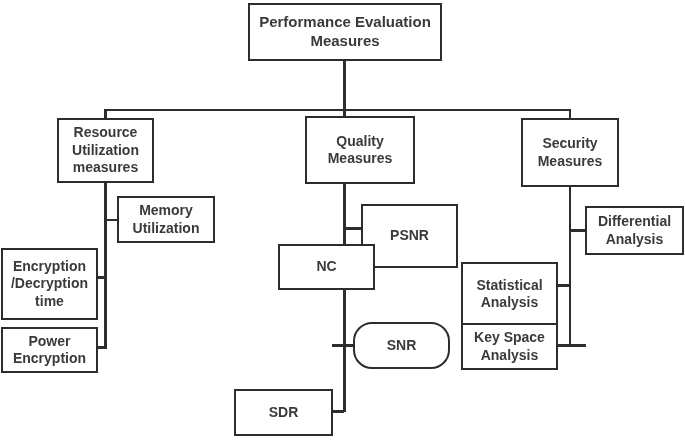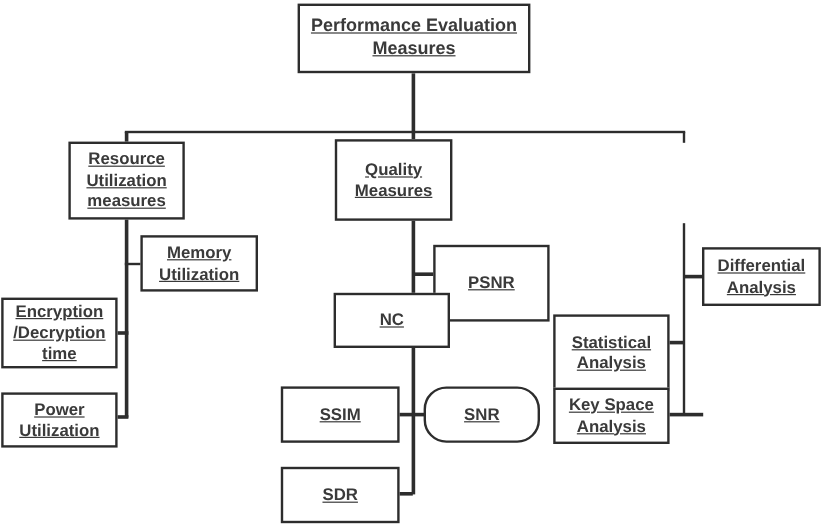--- a/index.html
+++ b/index.html
@@ -22,33 +22,32 @@
     background:var(--fill);
     color:var(--text);
     font-weight:bold;
     font-size:14px;
     line-height:1.25;
     display:flex;
     align-items:center;
     justify-content:center;
     text-align:center;
     padding:1px 2px;
-    text-decoration:underline;
   }
   .edge{
     position:absolute;
     background:var(--line);
   }
   
   .n-root       {left:248px;top:3px;  width:194px;height:58px;font-size:15px;}
   .n-resource   {left:57px; top:118px;width:97px; height:65px;}
   .n-memory     {left:117px;top:196px;width:98px; height:47px;}
-  .n-encryption {left:1px;  top:248px;width:97px; height:59px;}
+  .n-encryption {left:1px;  top:248px;width:97px; height:72px;}
   .n-power      {left:1px;  top:327px;width:97px; height:46px;}
-  .n-quality    {left:279px;top:116px;width:98px; height:68px;}
+  .n-quality    {left:305px;top:116px;width:110px; height:68px;}
   .n-psnr       {left:361px;top:204px;width:97px; height:64px;}
   .n-nc         {left:234px;top:244px;width:97px; height:46px;margin-left:44px;}
   .n-ssim       {left:234px;top:322px;width:99px; height:47px;}
   .n-snr        {left:353px;top:322px;width:97px; height:47px;border-radius:19px;}
   .n-sdr        {left:234px;top:389px;width:99px; height:47px;}
   .n-security   {left:521px;top:118px;width:98px; height:69px;}
   .n-differential{left:585px;top:206px;width:99px;height:49px;}
   .n-statistical{left:461px;top:262px;width:97px; height:64px;}
   .n-keyspace   {left:461px;top:323px;width:97px; height:47px;}
   .n-robustness {left:585px;top:321px;width:98px; height:48px;}
@@ -95,24 +94,24 @@
   <div class="edge e-security-stem"></div>
   <div class="edge e-stub-differential"></div>
   <div class="edge e-stub-statistical"></div>
   <div class="edge e-stub-keyspace"></div>
   <div class="edge e-stub-robustness"></div>
 
   <div class="node n-root">Performance Evaluation Measures</div>
   <div class="node n-memory">Memory Utilization</div>
   <div class="node n-resource">Resource Utilization measures</div>
   <div class="node n-encryption">Encryption /Decryption time</div>
-  <div class="node n-power">Power Utilization</div>
+  <div class="node n-power">Power Encryption</div>
   <div class="node n-quality">Quality Measures</div>
   <div class="node n-psnr">PSNR</div>
   <div class="node n-nc">NC</div>
-  <div class="node n-ssim">SSIM</div>
   <div class="node n-snr">SNR</div>
   <div class="node n-sdr">SDR</div>
+  <div class="node n-security">Security Measures</div>
   <div class="node n-differential">Differential Analysis</div>
   <div class="node n-statistical">Statistical Analysis</div>
   <div class="node n-keyspace">Key Space Analysis</div>
 
 </div>
 
 </body></html>

